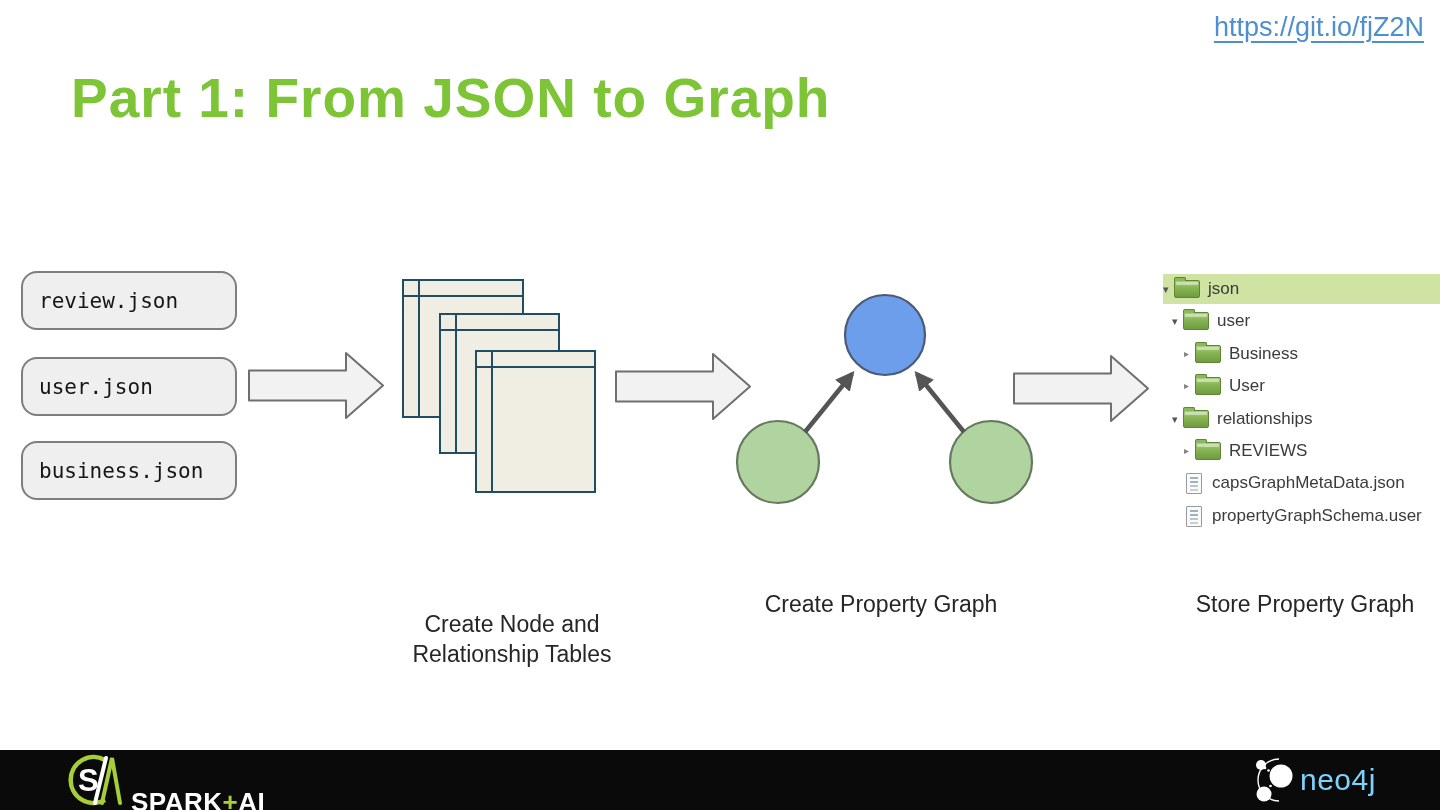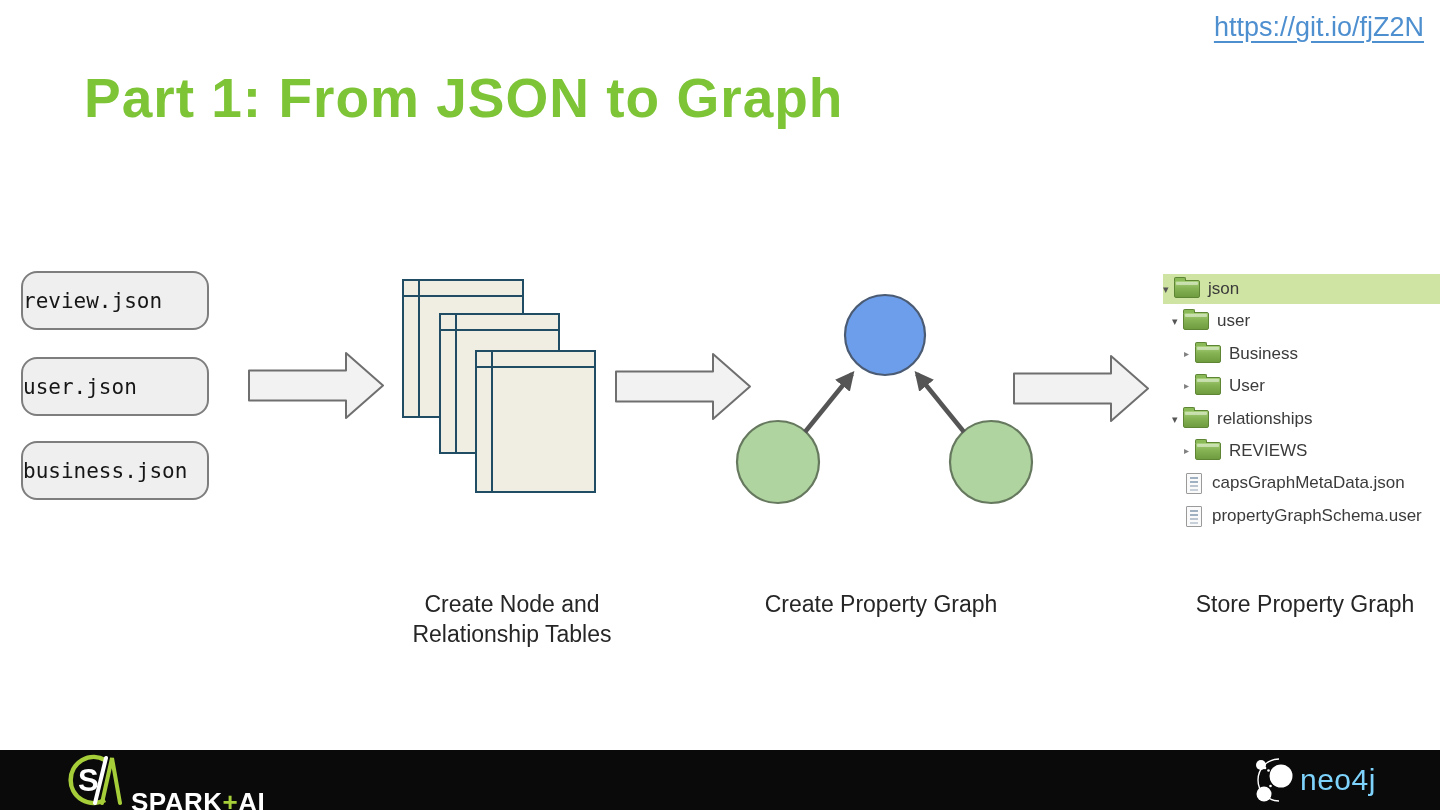--- a/index.html
+++ b/index.html
@@ -6,28 +6,28 @@
   .slide{
     position:relative;width:1440px;height:810px;background:#ffffff;overflow:hidden;
     font-family:"Liberation Sans",sans-serif;
   }
   
   .link{
     position:absolute;top:12px;right:16px;font-size:27px;color:#4E8FD0;
     text-underline-offset:5px;font-weight:500;
   }
   .title{
-    position:absolute;left:84px;top:66px;font-size:55px;font-weight:bold;
+    position:absolute;left:71px;top:66px;font-size:55px;font-weight:bold;
     color:#7EC437;letter-spacing:1px;
   }
   
   .json-box{
-    position:absolute;left:21px;width:188px;height:59px;background:#EFEFEF;
+    position:absolute;left:21px;width:216px;height:59px;background:#EFEFEF;
     border:2px solid #7e7e7e;border-radius:16px;display:flex;align-items:center;
-    box-sizing:border-box;
+    padding-left:16px;box-sizing:border-box;
     font-family:"DejaVu Sans Mono",monospace;font-size:21px;color:#161616;
   }
   
   .flow-arrow{position:absolute;width:137px;height:69px;}
   
   .tcard{position:absolute;background:#F0EDE2;border:2px solid #204D63;box-sizing:border-box;}
   .tcard .t-h{position:absolute;left:0;right:0;top:14px;height:2px;background:#204D63;}
   .tcard .t-v{position:absolute;top:0;bottom:0;left:14px;width:2px;background:#204D63;}
   
   .graph-svg{position:absolute;left:690px;top:275px;}
@@ -163,21 +163,21 @@
     <div class="tree-row ind2" style="top:194px">
       <span class="file-ico"></span>
       <span>capsGraphMetaData.json</span>
     </div>
     <div class="tree-row ind2" style="top:227px">
       <span class="file-ico"></span>
       <span>propertyGraphSchema.user</span>
     </div>
   </div>
 
-  <div class="caption" style="left:362px;top:589px">
+  <div class="caption" style="left:362px;top:609px">
     <div>Create Node and</div>
     <div>Relationship Tables</div>
   </div>
   <div class="caption" style="left:731px;top:589px">Create Property Graph</div>
   <div class="caption" style="left:1155px;top:589px">Store Property Graph</div>
 
   <div class="footer">
     <svg class="spark-mark" width="58" height="54" viewBox="0 0 58 54">
       <path d="M41 7 A 23 23 0 1 0 41 47" stroke="#A6CE39" stroke-width="4.5" fill="none"></path>
       <text x="14" y="38" font-size="31" font-weight="bold" fill="#ffffff" font-family="Liberation Sans, sans-serif">S</text>

